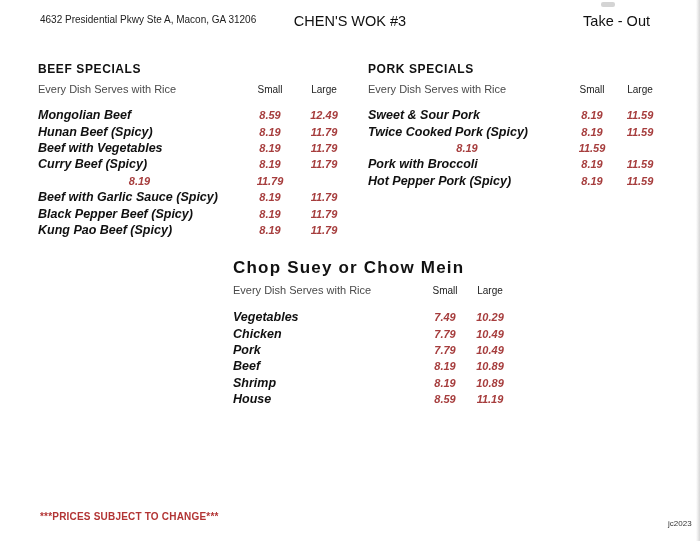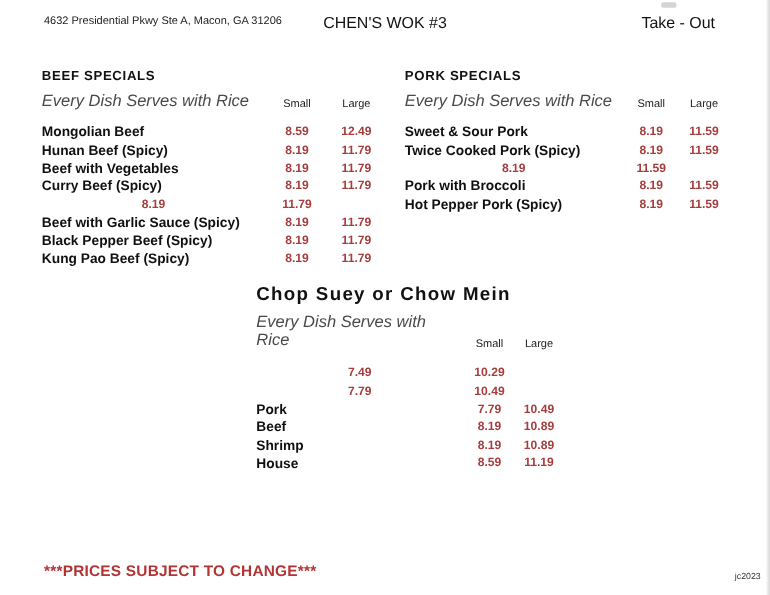--- a/index.html
+++ b/index.html
@@ -28,35 +28,35 @@
   #sec-beef{left:38px;top:60px;width:315px;}
   #sec-pork{left:368px;top:60px;width:300px;}
   #sec-chop{left:233px;top:258px;width:285px;}
 
   .sec-title{font-weight:bold;font-size:12px;letter-spacing:.6px;color:#111;
     line-height:18px;}
   #sec-chop .sec-title{font-size:17px;letter-spacing:1.2px;line-height:20px;}
 
   .head-row{display:grid;margin-top:5px;align-items:end;}
   #sec-chop .head-row{margin-top:6px;}
-  .subtitle{font-size:15px;color:#4a4a4a;font-style:italic;}
+  .subtitle{font-size:11px;color:#4a4a4a;}
   .colhead{font-size:10px;color:#222;text-align:center;}
 
   .rows{margin-top:12px;}
   #sec-chop .rows{margin-top:13px;}
-  .row{display:grid;align-items:center;height:16.4px;}
+  .row{display:grid;align-items:center;height:16.4px;font-style:italic;}
   .name{font-weight:bold;font-size:12.5px;color:#101010;white-space:nowrap;}
   .price{font-weight:bold;font-size:11px;color:#a63d3d;text-align:center;}
 
   .grid-beef{grid-template-columns:203px 58px 50px;}
   .grid-pork{grid-template-columns:198px 52px 44px;}
   .grid-chop{grid-template-columns:188px 48px 42px;}
 
   
-  .notice{position:absolute;left:40px;top:511px;font-size:14px;font-weight:bold;
+  .notice{position:absolute;left:40px;top:511px;font-size:10px;font-weight:bold;
     color:#b23434;letter-spacing:.2px;}
   .footer-code{position:absolute;left:636px;top:519px;font-size:8px;color:#333;margin-left:32px;}
 </style>
 </head>
 <body>
 
 <div class="page">
 
   <div class="scan-edge-right"></div>
   <div class="scan-mark"></div>
@@ -152,24 +152,26 @@
 
   <div class="section" id="sec-chop">
     <div class="sec-title">Chop Suey or Chow Mein</div>
     <div class="head-row grid-chop">
       <div class="subtitle">Every Dish Serves with Rice</div>
       <div class="colhead">Small</div>
       <div class="colhead">Large</div>
     </div>
     <div class="rows">
       <div class="row grid-chop">
+        <div class="name">Vegetables</div>
         <div class="price">7.49</div>
         <div class="price">10.29</div>
       </div>
       <div class="row grid-chop">
+        <div class="name">Chicken</div>
         <div class="price">7.79</div>
         <div class="price">10.49</div>
       </div>
       <div class="row grid-chop">
         <div class="name">Pork</div>
         <div class="price">7.79</div>
         <div class="price">10.49</div>
       </div>
       <div class="row grid-chop">
         <div class="name">Beef</div>

